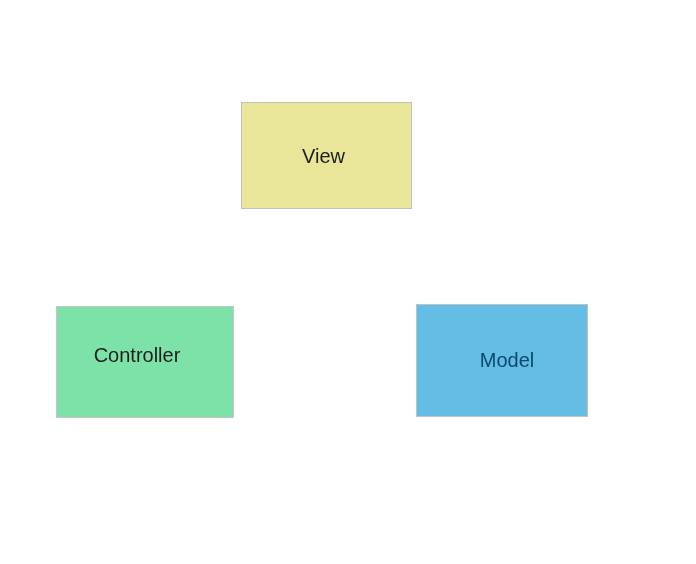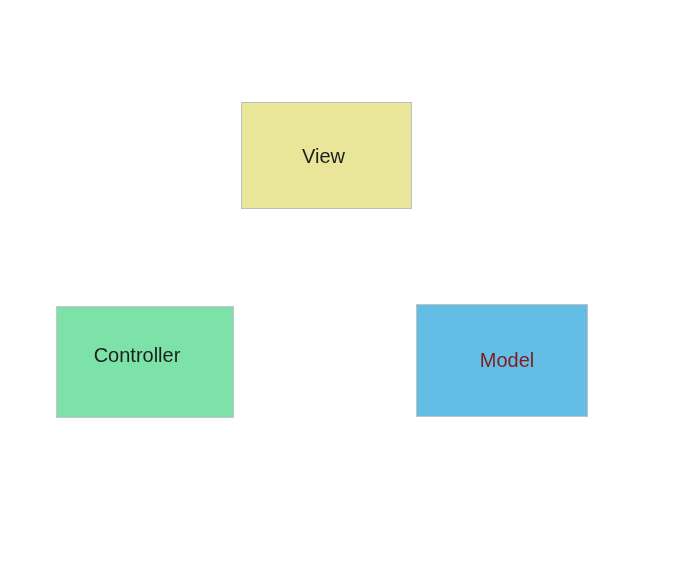--- a/index.html
+++ b/index.html
@@ -38,16 +38,16 @@
 
   <div class="node" style="left: 56px; top: 306px; width: 178px; height: 112px; background: rgb(124, 226, 168); border-color: rgb(198, 198, 198);">
     <span class="node-label" style="transform: translate(-8px, -7px); color: rgb(30, 30, 30);">Controller</span>
   </div>
 
   <div class="node" style="left: 241px; top: 102px; width: 171px; height: 107px; background: rgb(233, 230, 154); border-color: rgb(191, 191, 191);">
     <span class="node-label" style="transform: translate(-3px, 0px); color: rgb(30, 30, 30);">View</span>
   </div>
 
   <div class="node" style="left: 416px; top: 304px; width: 172px; height: 113px; background: rgb(99, 189, 229); border-color: rgb(194, 194, 194);">
-    <span class="node-label" style="transform: translate(5px, -1px); color: #7f1d1d;">Model</span>
+    <span class="node-label" style="transform: translate(5px, -1px); color: #0c4a6e;">Model</span>
   </div>
 
 </div>
 
 </body></html>

